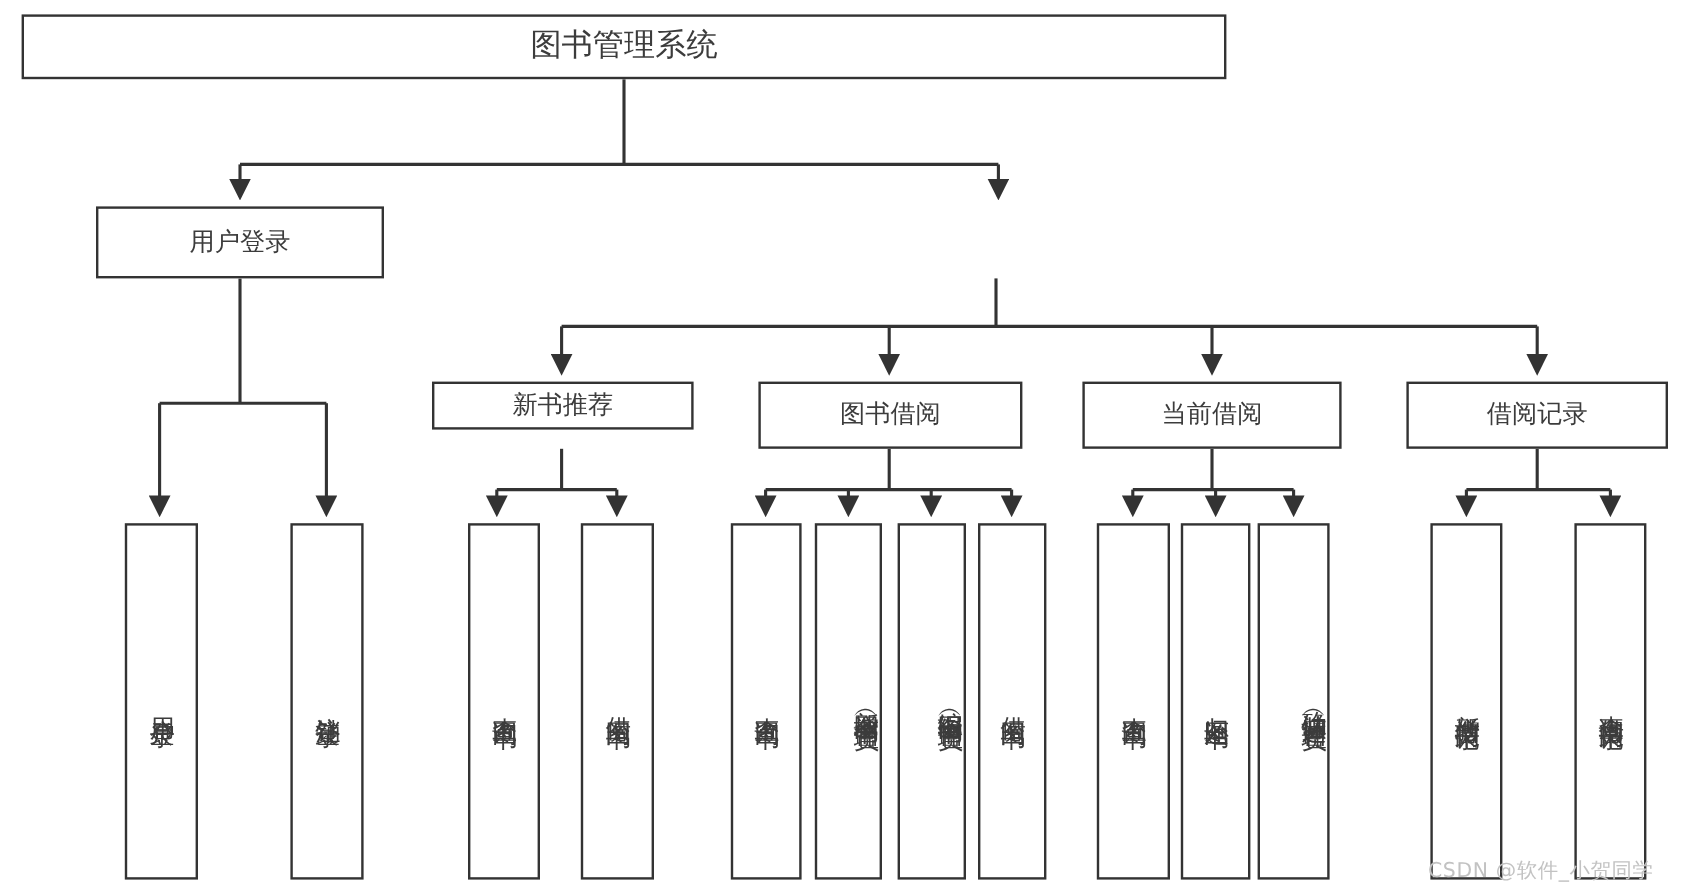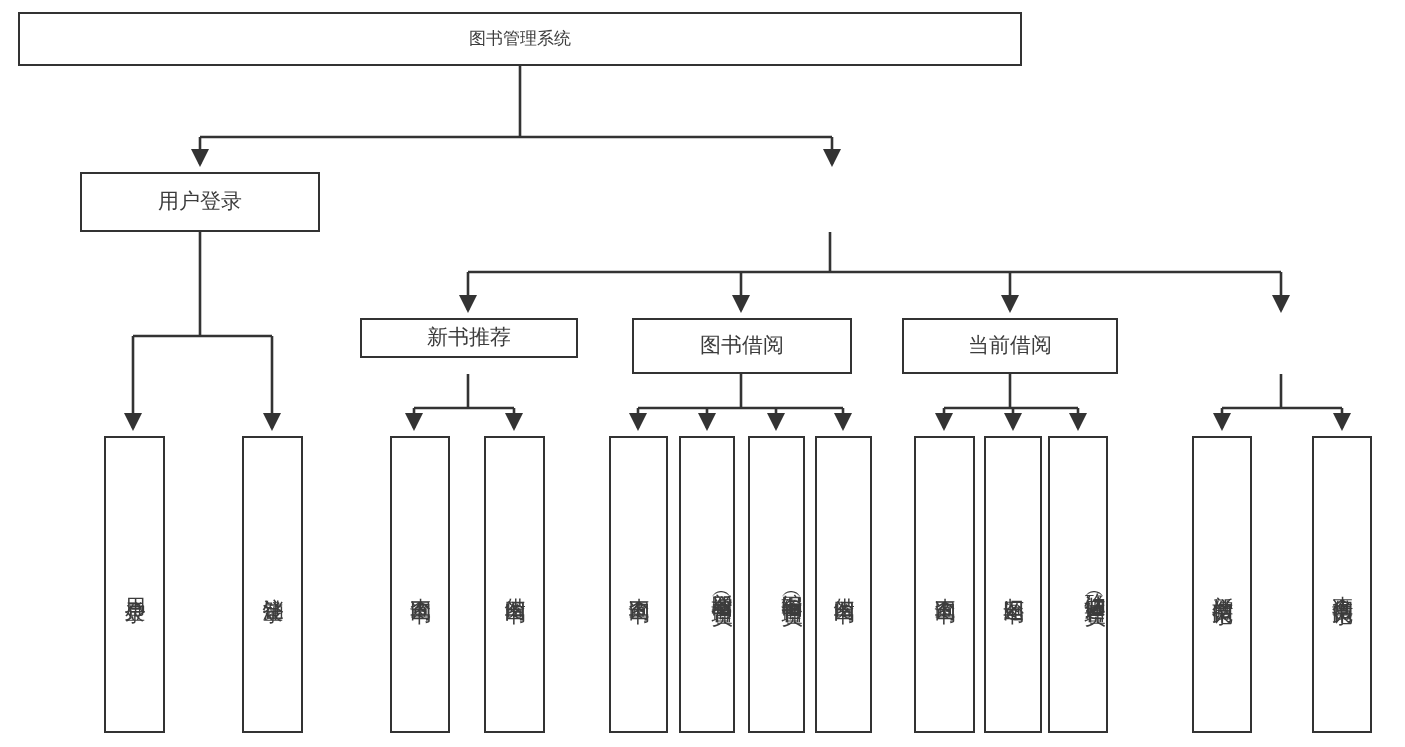--- a/index.html
+++ b/index.html
@@ -36,21 +36,21 @@
     display: flex;
     align-items: center;
     justify-content: center;
     text-align: center;
     line-height: 1.12;
   }
   .node.h {
     font-size: 21px;
   }
   .node.root {
-    font-size: 17px;
+    font-size: 26px;
   }
   .node.v {
     writing-mode: vertical-rl;
     text-orientation: upright;
     font-size: 21px;
     letter-spacing: 2px;
     padding: 4px 0;
     align-items: flex-start;
     justify-content: center;
   }
@@ -135,20 +135,23 @@
 
   <div class="node h" style="left:360px; top:318px; width:218px; height:40px;">
     <span class="label">新书推荐</span>
   </div>
   <div class="node h" style="left:632px; top:318px; width:220px; height:56px;">
     <span class="label">图书借阅</span>
   </div>
   <div class="node h" style="left:902px; top:318px; width:216px; height:56px;">
     <span class="label">当前借阅</span>
   </div>
+  <div class="node h" style="left:1172px; top:318px; width:218px; height:56px;">
+    <span class="label">借阅记录</span>
+  </div>
 
   <div class="node v mid" style="left:104px; top:436px; width:61px; height:297px;">
     <span class="label">用户登录</span>
   </div>
   <div class="node v mid" style="left:242px; top:436px; width:61px; height:297px;">
     <span class="label">注销登录</span>
   </div>
 
   <div class="node v mid" style="left:390px; top:436px; width:60px; height:297px;">
     <span class="label">查询图书</span>
@@ -180,14 +183,15 @@
     <span class="label">确认归还（管理员）</span>
   </div>
 
   <div class="node v mid" style="left:1192px; top:436px; width:60px; height:297px;">
     <span class="label">新增借阅记录</span>
   </div>
   <div class="node v mid" style="left:1312px; top:436px; width:60px; height:297px;">
     <span class="label">查询借阅记录</span>
   </div>
 
+  <div class="watermark">CSDN @软件_小贺同学</div>
 
 </div>
 
 </body></html>

